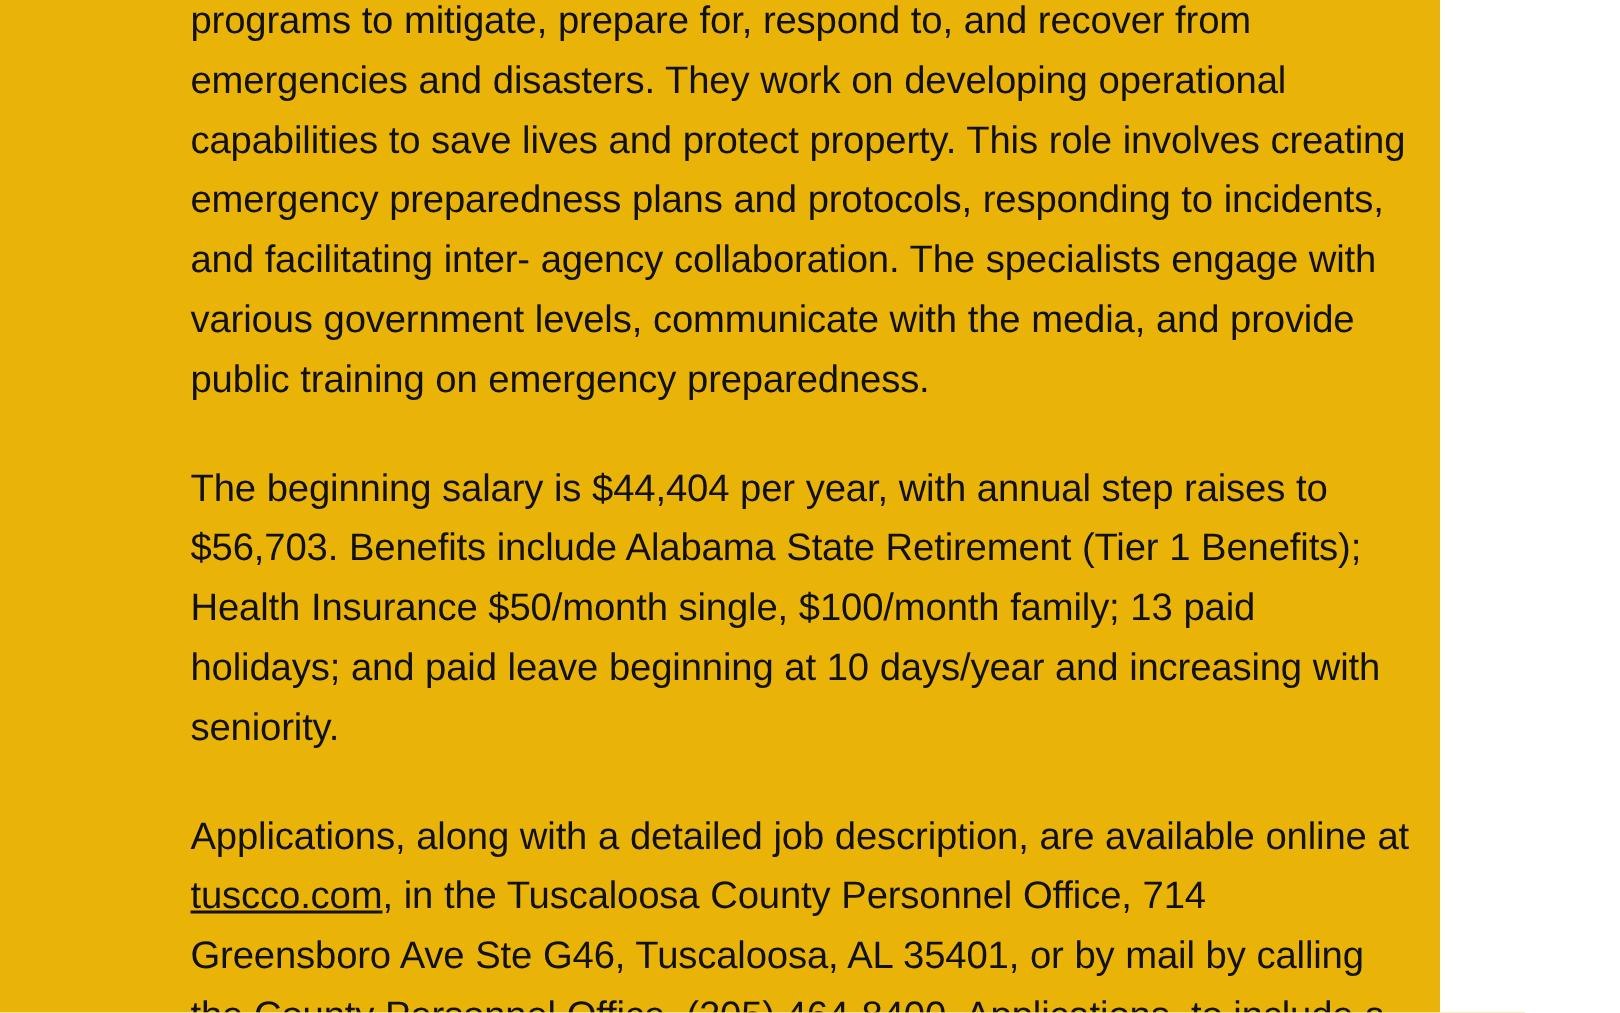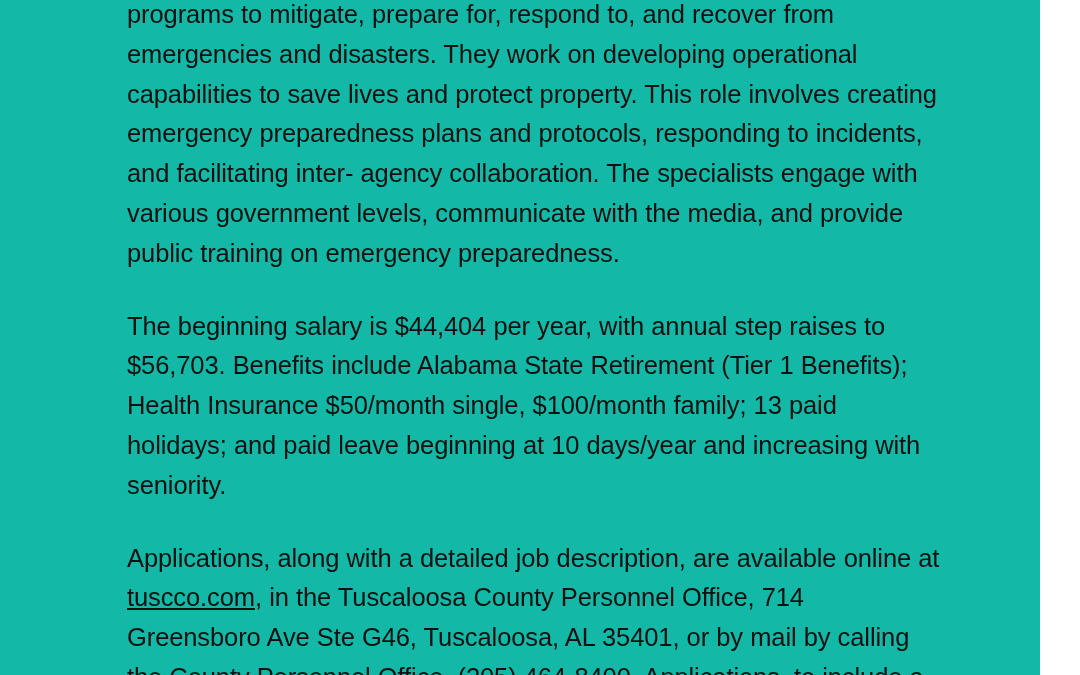--- a/index.html
+++ b/index.html
@@ -10,23 +10,23 @@
   body {
     width: 1080px;
     height: 675px;
     overflow: hidden;
     font-family: "Liberation Sans", sans-serif;
     color: #000000;
   }
 
   #document-page {
     position: relative;
-    width: 1040px;
+    width: 960px;
     height: 675px;
-    background: #14b8a6;
+    background: #eab308;
     overflow: hidden;
   }
 
   
   #text-column {
     position: absolute;
     left: 127px;
     top: -5px;
     width: 815px;
   }

